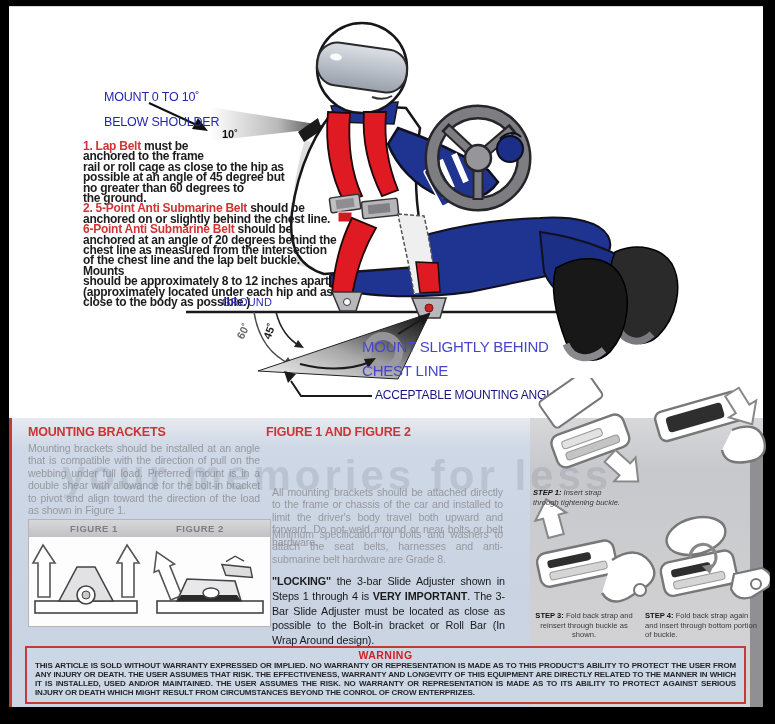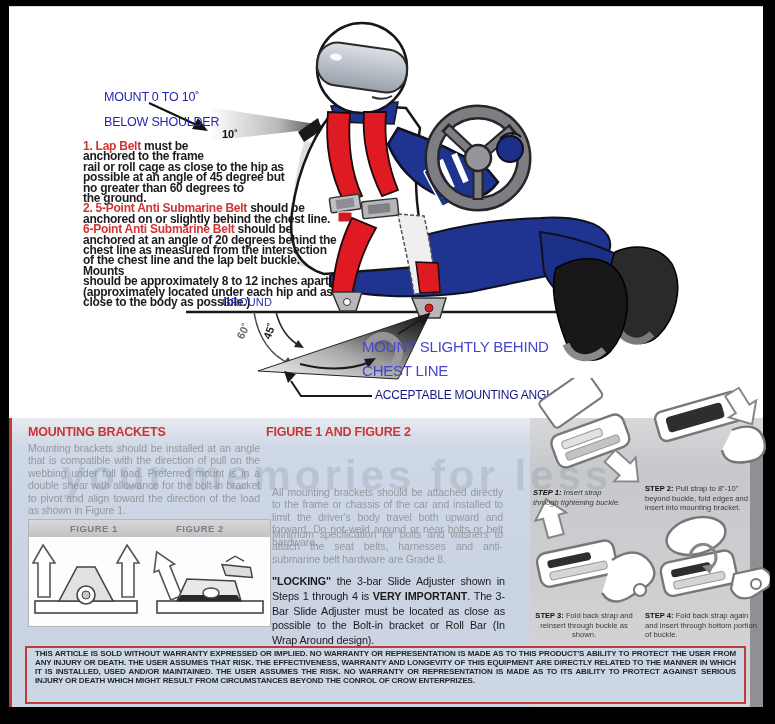--- a/index.html
+++ b/index.html
@@ -347,22 +347,22 @@
         <rect x="152" y="198" width="52" height="8" rx="3" fill="#d5d5d5" stroke="#999"></rect>
       </g>
       <path d="M214,196 l28,-6 q14,7 6,19 l-16,10 q-15,5 -21,-8 Z" fill="#fff" stroke="#777" stroke-width="2.2"></path>
       <circle cx="236" cy="206" r="5" fill="#fff" stroke="#777" stroke-width="2"></circle>
       <path d="M170,180 a13,13 0 1 1 16,12" fill="none" stroke="#888" stroke-width="3"></path>
       <polygon points="190,196 182,188 194,186" fill="#888"></polygon>
     </g>
   </svg>
 
   <div class="abs steptxt" id="st1"><b>STEP 1:</b><span> Insert strap through tightening buckle.</span></div>
-  <div class="abs steptxt" id="st2"><b>STEP 2:</b><span> Pull strap to 8"-10" beyond buckle, fold edges and insert into mounting bracket.</span></div>
   <div class="abs steptxt" id="st3"><b>STEP 3:</b><span> Fold back strap and reinsert through buckle as shown.</span></div>
   <div class="abs steptxt" id="st4"><b>STEP 4:</b><span> Fold back strap again and insert through bottom portion of buckle.</span></div>
 
   <div class="abs" id="warnbox">
+    <div id="warn-title">WARNING</div>
     <div id="warn-body">THIS ARTICLE IS SOLD WITHOUT WARRANTY EXPRESSED OR IMPLIED. NO WARRANTY OR REPRESENTATION IS MADE AS TO THIS PRODUCT'S ABILITY TO PROTECT THE USER FROM ANY INJURY OR DEATH. THE USER ASSUMES THAT RISK. THE EFFECTIVENESS, WARRANTY AND LONGEVITY OF THIS EQUIPMENT ARE DIRECTLY RELATED TO THE MANNER IN WHICH IT IS INSTALLED, USED AND/OR MAINTAINED. THE USER ASSUMES THE RISK. NO WARRANTY OR REPRESENTATION IS MADE AS TO ITS ABILITY TO PROTECT AGAINST SERIOUS INJURY OR DEATH WHICH MIGHT RESULT FROM CIRCUMSTANCES BEYOND THE CONROL OF CROW ENTERPRIZES.</div>
   </div>
 
   <div class="abs wm" id="wm-slogan">your memories for less</div>
 </div>
 
 </body></html>

